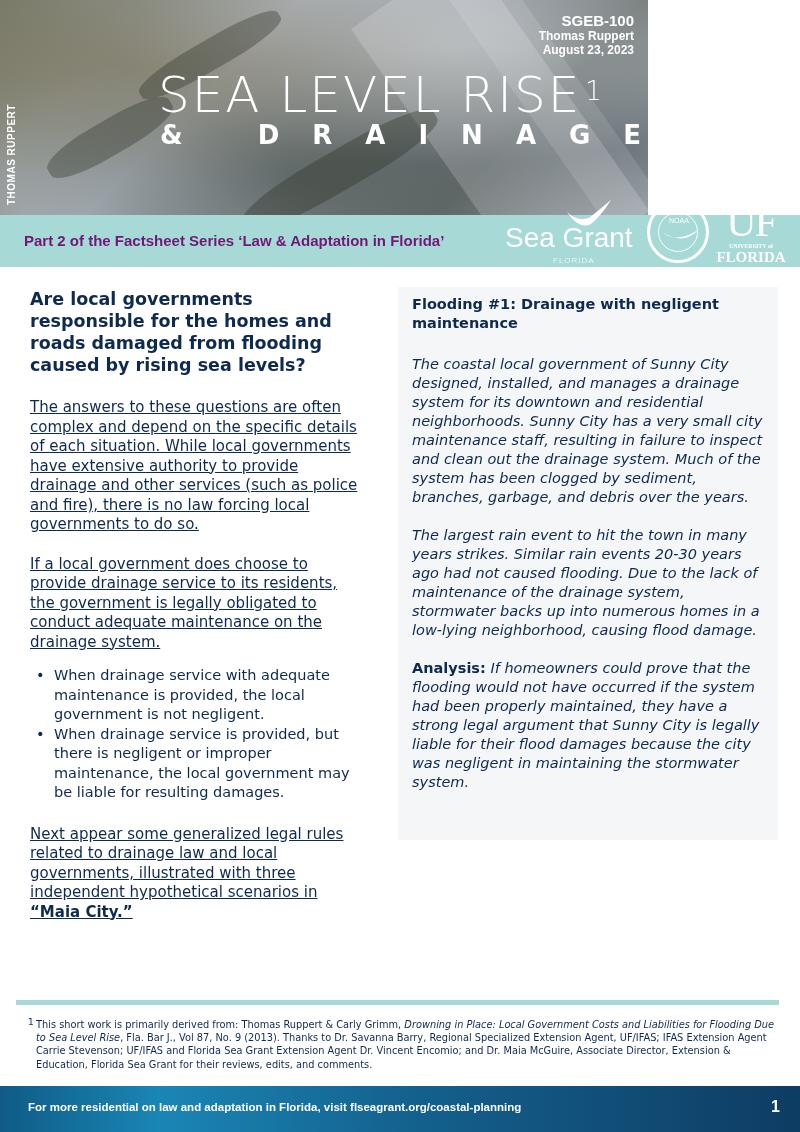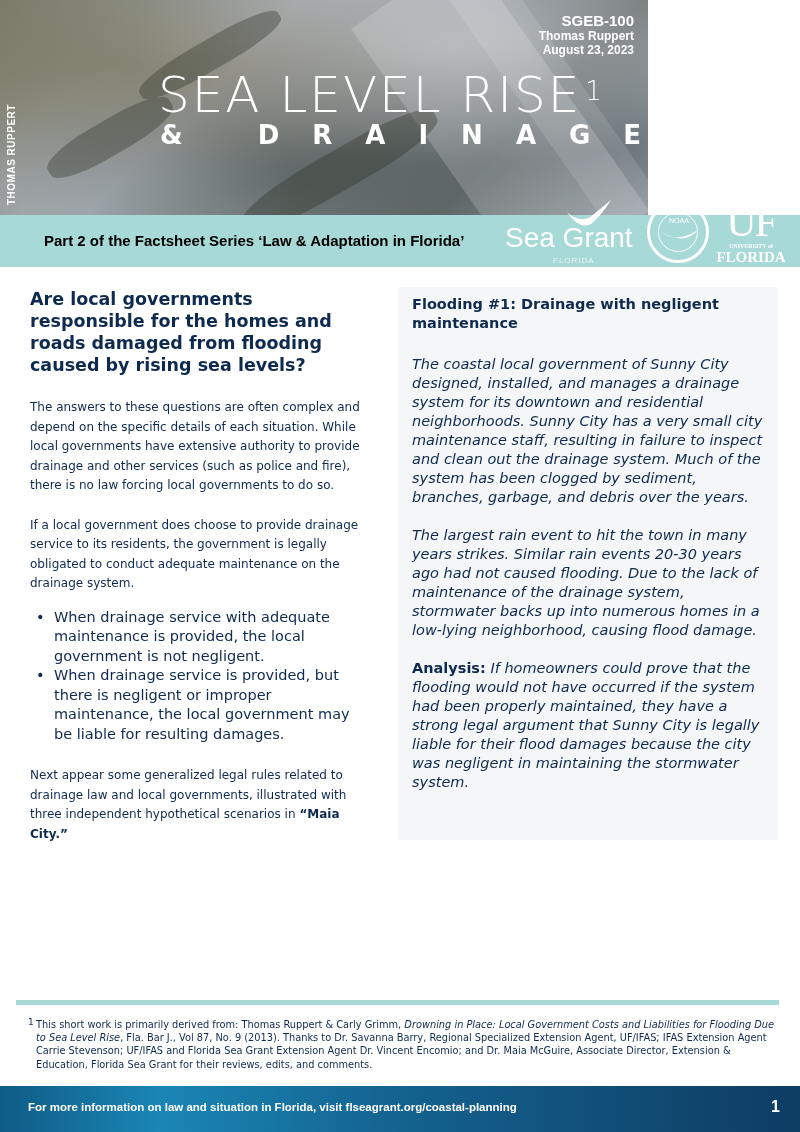--- a/index.html
+++ b/index.html
@@ -31,37 +31,37 @@
   .vertical-author {
     position: absolute; left: 6px; top: 205px; transform: rotate(-90deg); transform-origin: left top;
     color: #ffffff; font-family: "Liberation Sans", sans-serif; font-weight: bold; font-size: 10px; letter-spacing: 0.5px; white-space: nowrap;
   }
 
   .title { position: absolute; left: 158px; top: 68px; color: #ffffff; font-family: "DejaVu Sans", sans-serif; font-weight: 200; font-size: 50px; letter-spacing: 2px; line-height: 54px; white-space: nowrap; }
   .title sup { font-size: 26px; vertical-align: top; position: relative; top: -4px; margin-left: 4px; }
   .subtitle { position: absolute; left: 160px; top: 120px; color: #ffffff; font-family: "DejaVu Sans", sans-serif; font-weight: bold; font-size: 26px; letter-spacing: 33px; white-space: nowrap; }
 
   .series-band { position: absolute; left: 0; top: 215px; width: 800px; height: 52px; background: #a7d9d7; }
-  .series-band .text { position: absolute; left: 44px; top: 17px; color: #000000; font-family: "Liberation Sans", sans-serif; font-weight: bold; font-size: 15px; }
+  .series-band .text { position: absolute; left: 24px; top: 17px; color: #701a75; font-family: "Liberation Sans", sans-serif; font-weight: bold; font-size: 15px; }
 
   .logo-seagrant { position: absolute; left: 505px; top: 200px; width: 135px; height: 65px; color: #fff; }
   .logo-seagrant .word { position: absolute; left: 0; top: 22px; font-family: "Liberation Sans", sans-serif; font-size: 28px; color: #ffffff; white-space: nowrap; }
   .logo-seagrant .sub { position: absolute; left: 48px; top: 56px; font-size: 8px; color: #e9f6f5; letter-spacing: 1px; font-family: "Liberation Sans", sans-serif; }
   .logo-seagrant svg { position: absolute; left: 60px; top: 0; }
   .logo-noaa { position: absolute; left: 647px; top: 201px; width: 62px; height: 62px; border: 3px solid #ffffff; border-radius: 50%; }
   .logo-noaa .inner { position: absolute; left: 8px; top: 8px; width: 40px; height: 40px; border: 1.5px solid #fff; border-radius: 50%; }
   .logo-noaa .lbl { position: absolute; left: 19px; top: 13px; font-size: 7px; color: #fff; font-family: "Liberation Sans", sans-serif; }
   .logo-uf { position: absolute; left: 716px; top: 201px; width: 70px; height: 62px; color: #ffffff; text-align: center; }
   .logo-uf .uf { font-family: "Liberation Serif", serif; font-weight: normal; font-size: 42px; line-height: 42px; letter-spacing: -2px; }
   .logo-uf .uni { font-family: "Liberation Serif", serif; font-size: 6px; font-weight: bold; line-height: 7px; }
   .logo-uf .fl { font-family: "Liberation Serif", serif; font-size: 15px; font-weight: bold; line-height: 14px; }
 
   .left-col { position: absolute; left: 30px; top: 288px; width: 335px; }
   .left-col h1 { font-family: "DejaVu Sans", sans-serif; font-weight: bold; font-size: 17.5px; line-height: 22px; color: #0f2a4f; margin-bottom: 22px; }
-  .left-col p { font-size: 12px; line-height: 19.5px; color: #0f2a4f; margin-bottom: 20px; }
+  .left-col p { font-size: 15px; line-height: 19.5px; color: #0f2a4f; margin-bottom: 20px; text-decoration: underline; }
   .left-col ul { list-style: none; margin: -6px 0 22px 0; }
   .left-col li { position: relative; padding-left: 24px; font-size: 14.5px; line-height: 19.5px; }
   .left-col li .bullet { position: absolute; left: 6px; top: 0; }
   .left-col strong { font-weight: bold; }
 
   .scenario-box { position: absolute; left: 398px; top: 287px; width: 380px; height: 553px; background: #f4f6f8; padding: 8px 14px 0 14px; }
   .scenario-box h2 { font-size: 14.5px; font-weight: bold; line-height: 19px; margin-bottom: 22px; color: #0f2a4f; }
   .scenario-box p { font-style: italic; font-size: 14.5px; line-height: 19px; margin-bottom: 19px; color: #0f2a4f; }
   .scenario-box .label { font-style: normal; font-weight: bold; }
 
@@ -140,15 +140,15 @@
   <p>The largest rain event to hit the town in many years strikes. Similar rain events 20-30 years ago had not caused flooding. Due to the lack of maintenance of the drainage system, stormwater backs up into numerous homes in a low-lying neighborhood, causing flood damage.</p>
   <p><span class="label">Analysis:</span> <span>If homeowners could prove that the flooding would not have occurred if the system had been properly maintained, they have a strong legal argument that Sunny City is legally liable for their flood damages because the city was negligent in maintaining the stormwater system.</span></p>
 </div>
 
 <div class="foot-rule"></div>
 <div class="footnote">
   <sup>1</sup><span>This short work is primarily derived from: Thomas Ruppert &amp; Carly Grimm, </span><em>Drowning in Place: Local Government Costs and Liabilities for Flooding Due to Sea Level Rise</em><span>, Fla. Bar J., Vol 87, No. 9 (2013). Thanks to Dr. Savanna Barry, Regional Specialized Extension Agent, UF/IFAS; IFAS Extension Agent Carrie Stevenson; UF/IFAS and Florida Sea Grant Extension Agent Dr. Vincent Encomio; and Dr. Maia McGuire, Associate Director, Extension &amp; Education, Florida Sea Grant for their reviews, edits, and comments.</span>
 </div>
 
 <div class="bottom-bar">
-  <div class="info">For more information on law and situation in Florida, visit flseagrant.org/coastal-planning</div>
+  <div class="info">For more residential on law and adaptation in Florida, visit flseagrant.org/coastal-planning</div>
   <div class="page">1</div>
 </div>
 
 </body></html>

